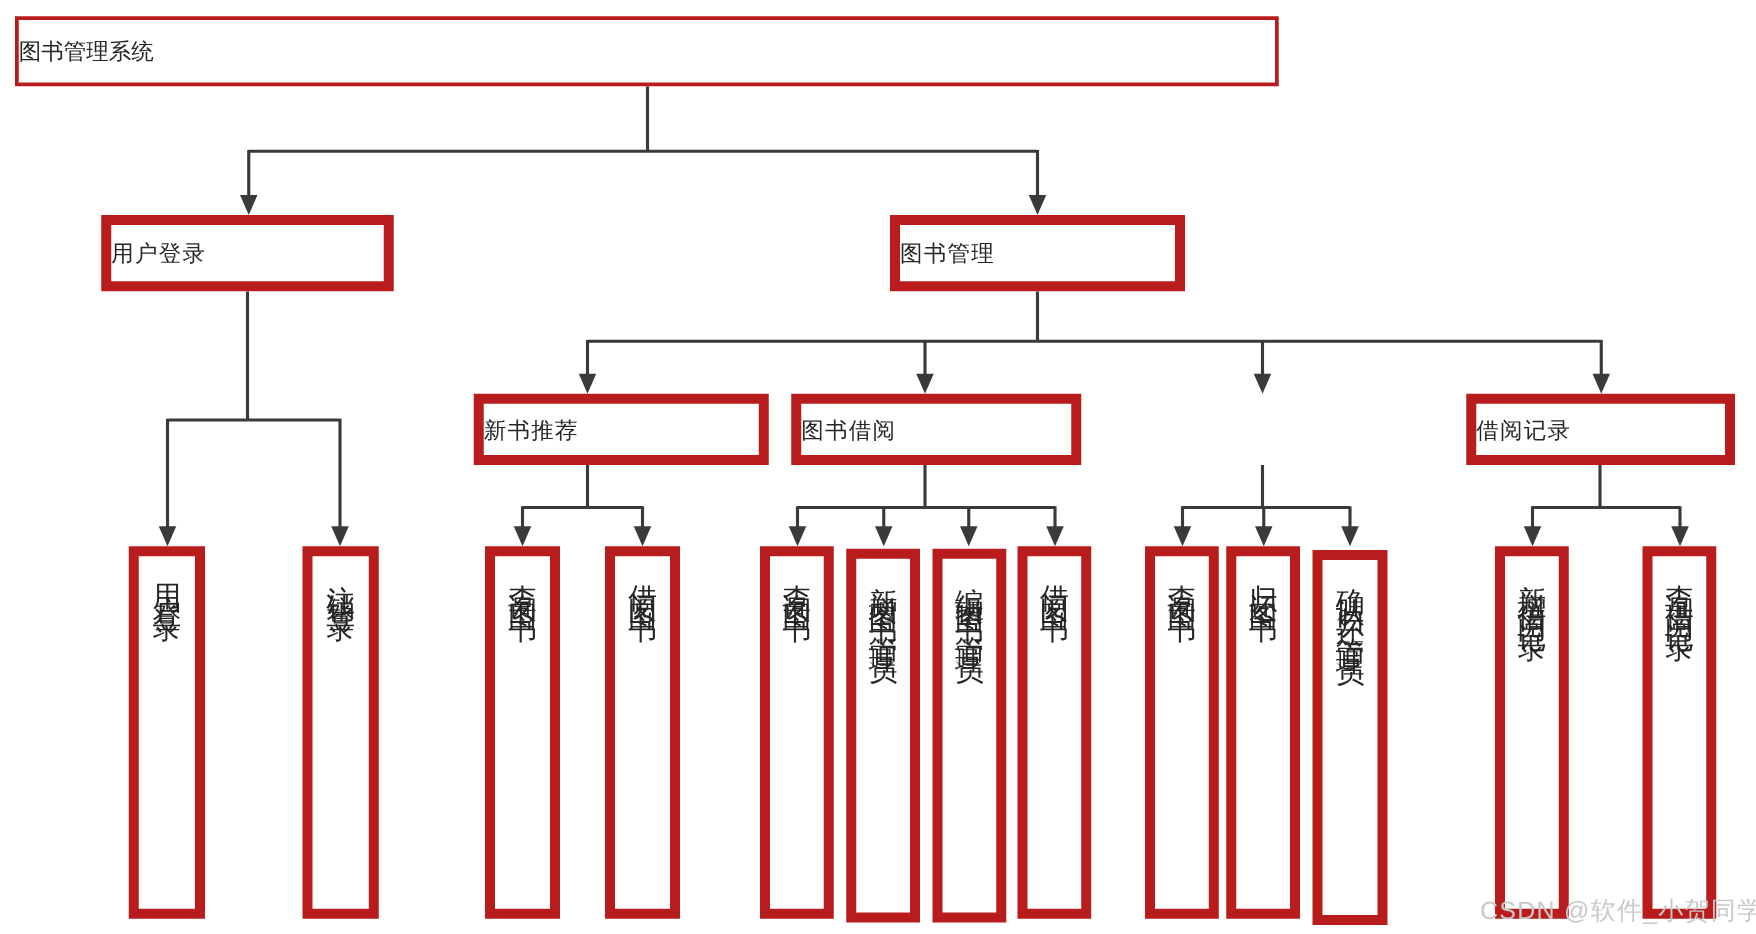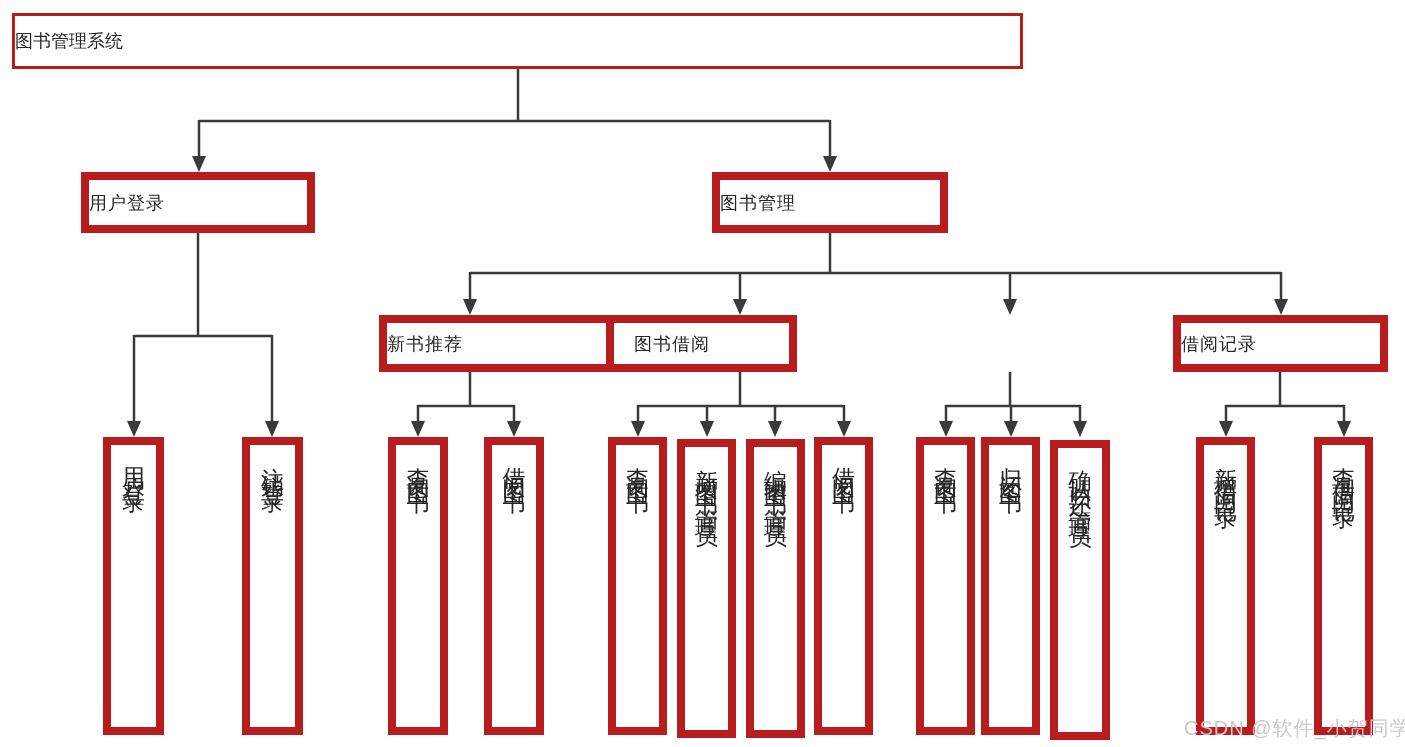--- a/index.html
+++ b/index.html
@@ -101,21 +101,21 @@
   <div class="node h-node" style="left:81px; top:172px; width:234px; height:61px;">
     <span>用户登录</span>
   </div>
   <div class="node h-node" style="left:712px; top:172px; width:236px; height:61px;">
     <span>图书管理</span>
   </div>
 
   <div class="node h-node" style="left:363px; top:315px; width:236px; height:57px;margin-left:16px;">
     <span>新书推荐</span>
   </div>
-  <div class="node h-node" style="left:606px; top:315px; width:191px; height:57px;padding-left:20px;">
+  <div class="node h-node" style="left:633px; top:315px; width:232px; height:57px;">
     <span>图书借阅</span>
   </div>
   <div class="node h-node" style="left:1173px; top:315px; width:215px; height:57px;">
     <span>借阅记录</span>
   </div>
 
   <div class="node leaf" style="left:103px; top:437px; width:61px; height:298px;">
     <span>用户登录</span>
   </div>
   <div class="node leaf" style="left:242px; top:437px; width:61px; height:298px;">

